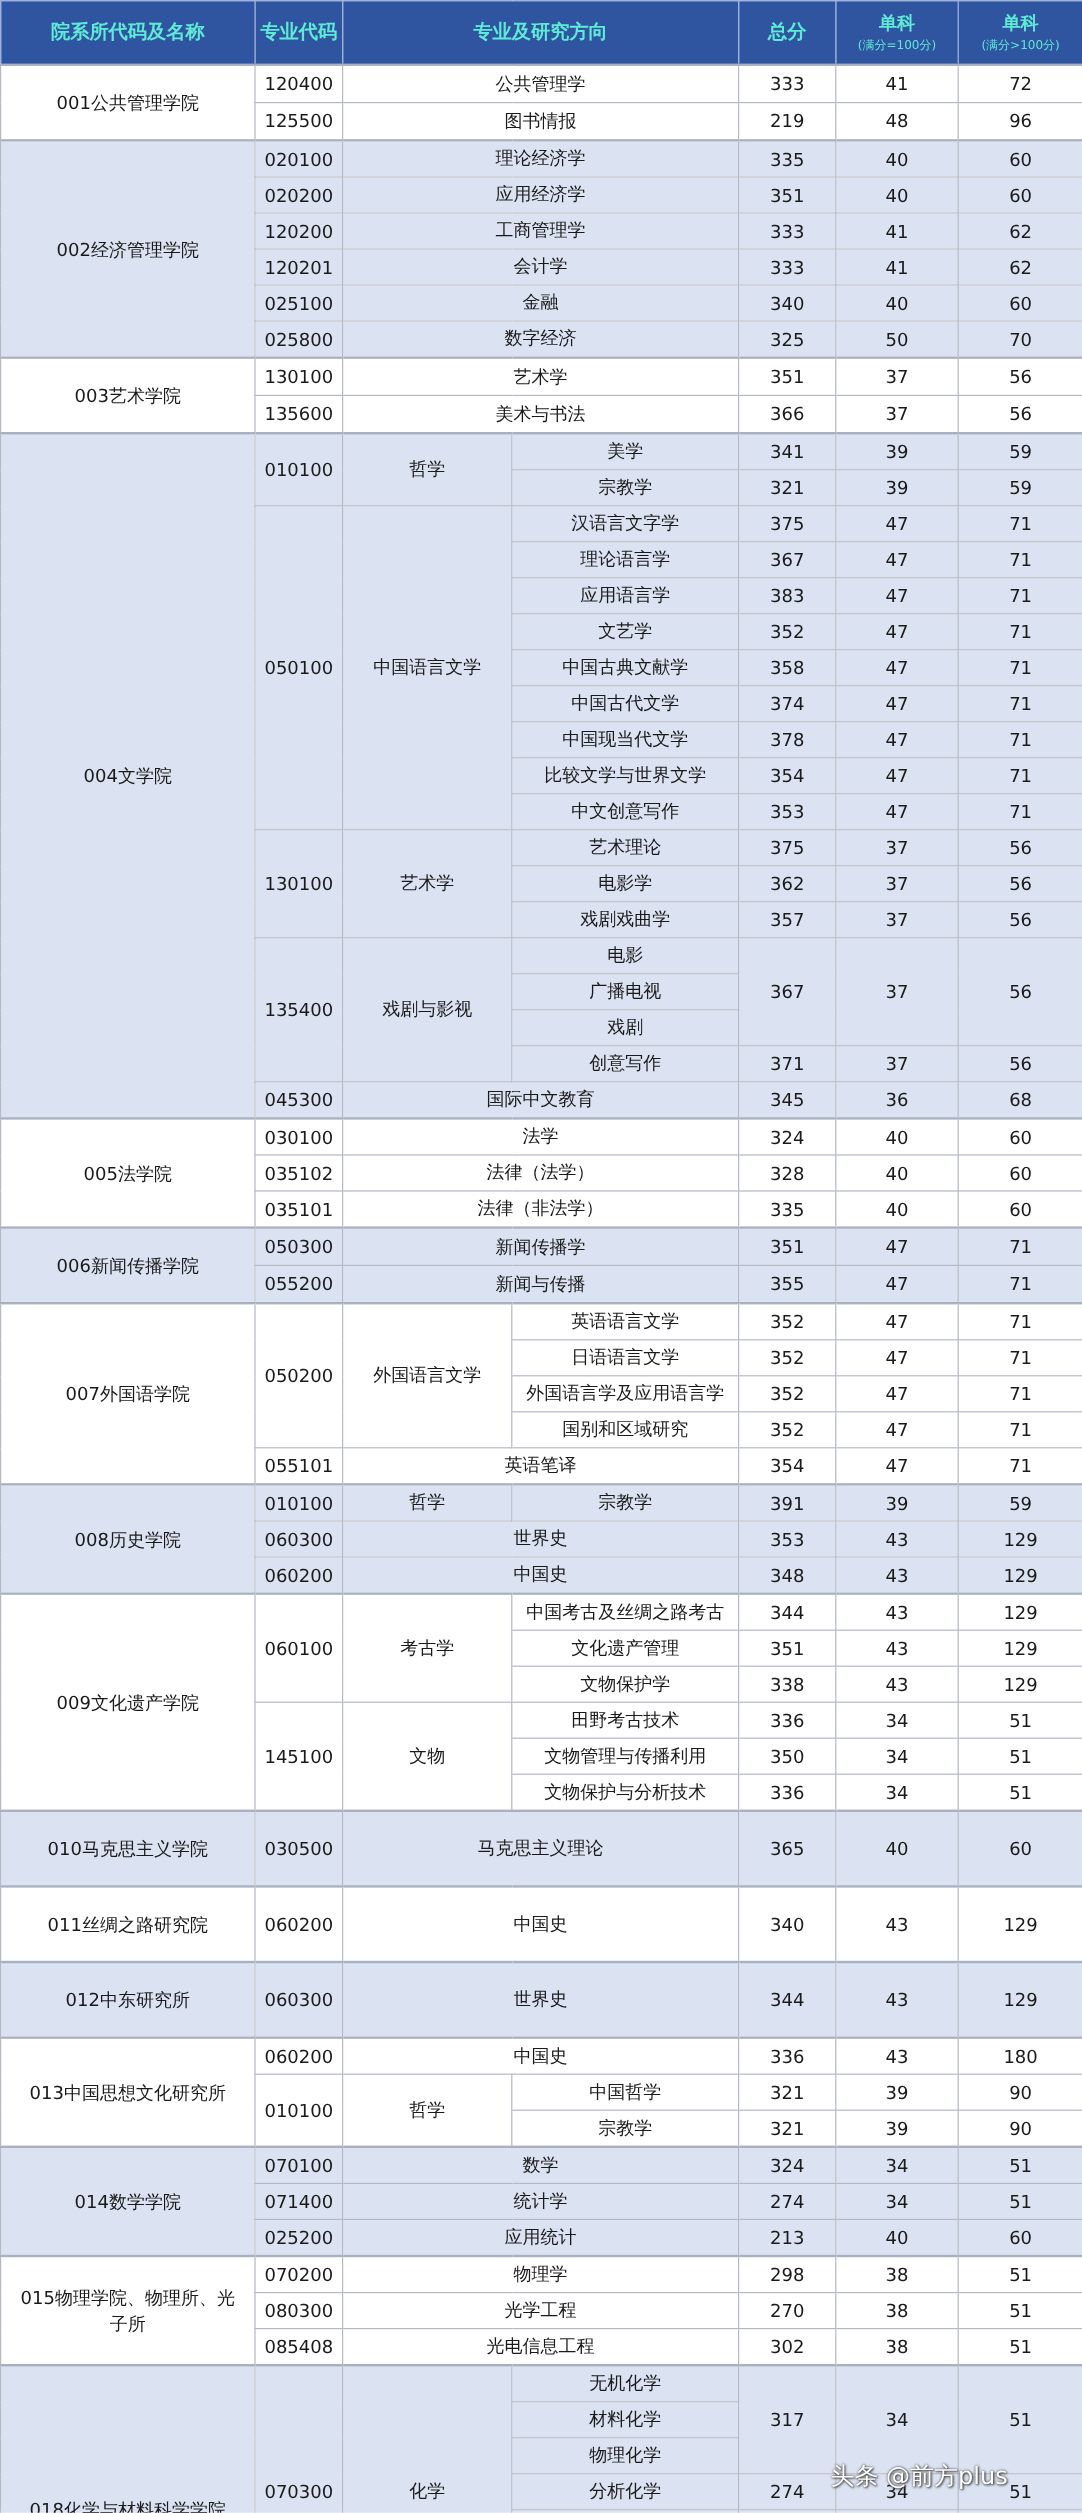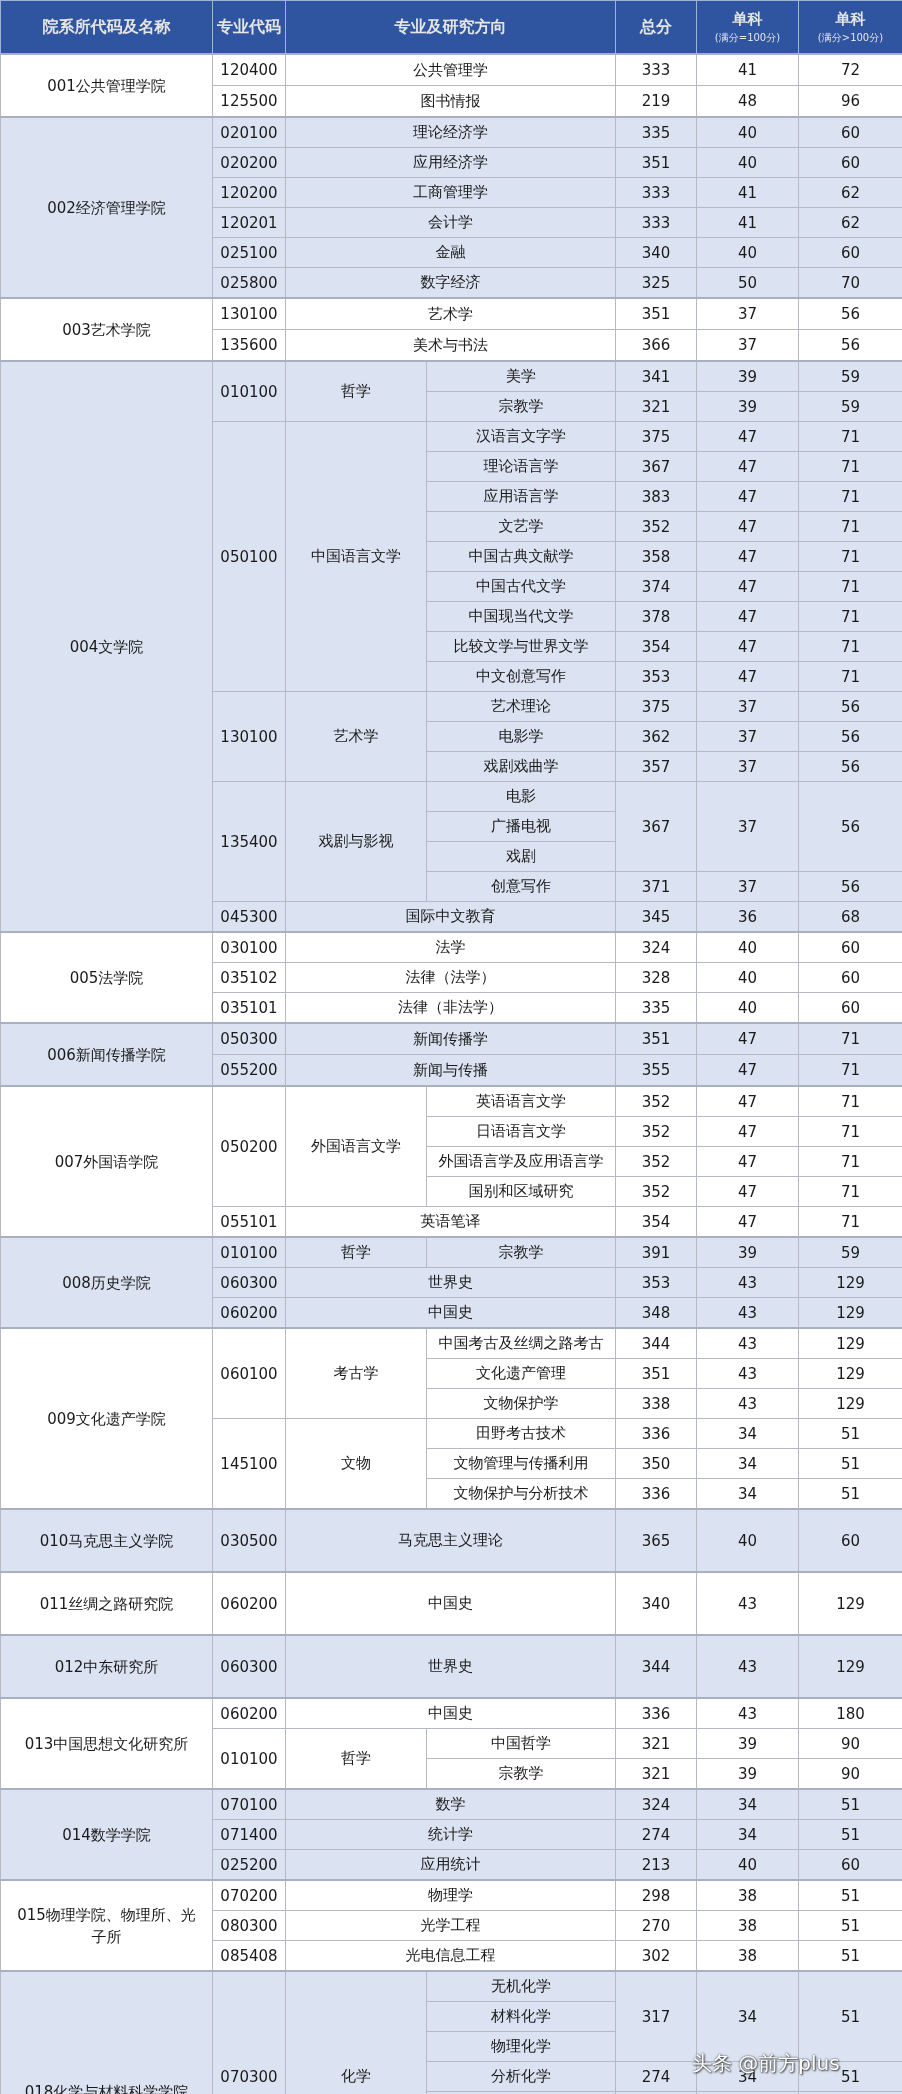--- a/index.html
+++ b/index.html
@@ -10,21 +10,21 @@
     width: 902px; position: absolute; left: 0; top: 0;
   }
   .score-table col.c1 { width: 212px; }
   .score-table col.c2 { width: 73px; }
   .score-table col.c3a { width: 141px; }
   .score-table col.c3b { width: 189px; }
   .score-table col.c4 { width: 81px; }
   .score-table col.c5 { width: 102px; }
   .score-table col.c6 { width: 104px; }
   .score-table th {
-    background: #2f55a0; color: #e5e5e5; height: 52px; padding: 0;
+    background: #2f55a0; color: #5eead4; height: 52px; padding: 0;
     border: 1px solid #9fb3d8; font-weight: bold; font-size: 16px;
     text-align: center; vertical-align: middle;
   }
   .score-table th .sub { display: block; font-size: 10px; font-weight: normal; margin-top: 2px; }
   .score-table th .main { display: block; font-size: 15px; }
   .score-table td {
     height: 29px; padding: 0 2px; border: 1px solid #b4b9c4;
     font-size: 15px; color: #1a1a1a; text-align: center; vertical-align: middle;
     white-space: nowrap; overflow: hidden;
   }

